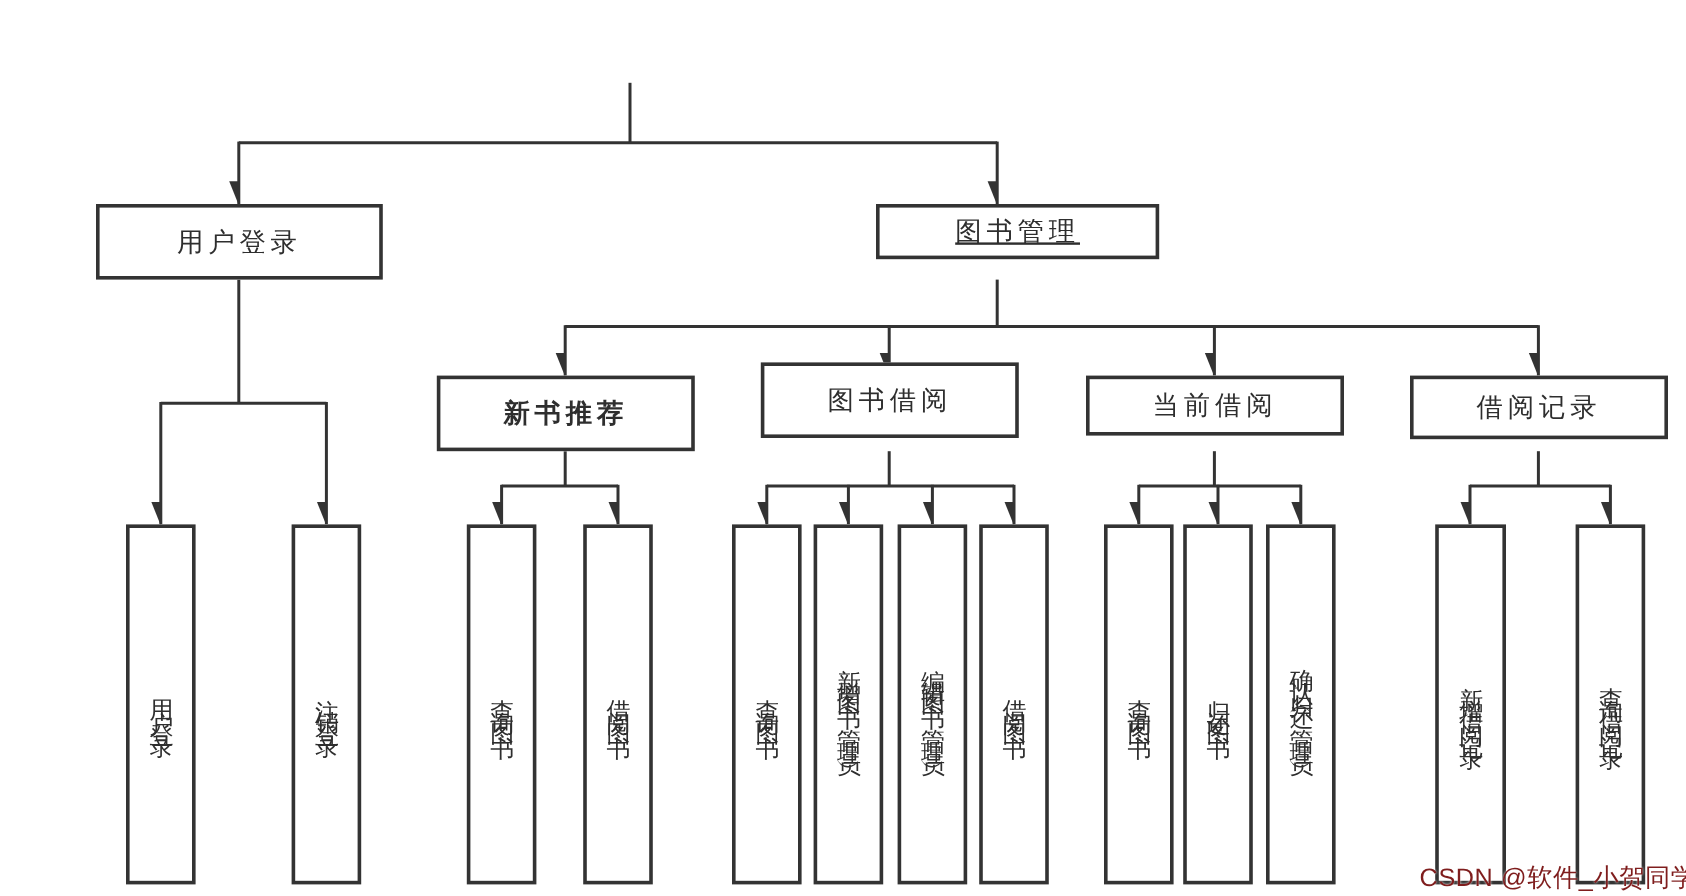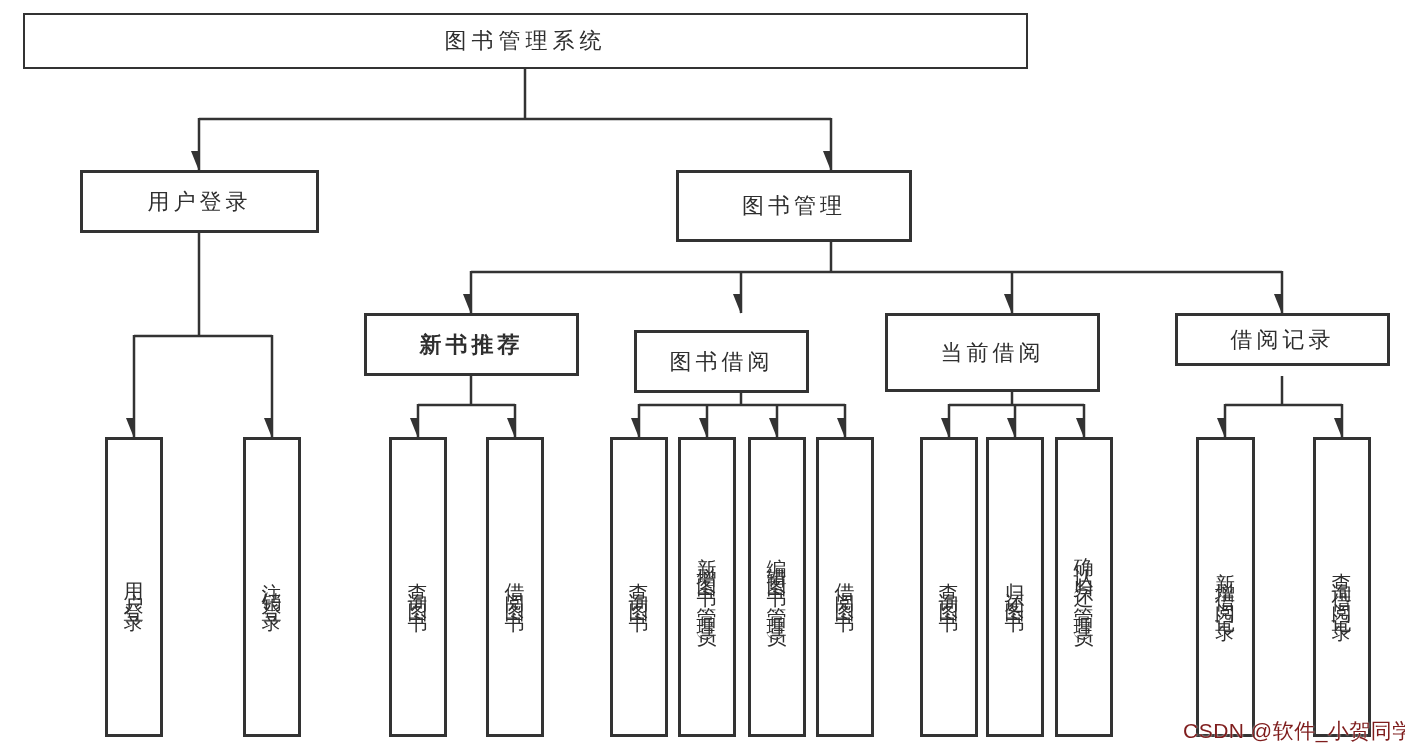--- a/index.html
+++ b/index.html
@@ -109,38 +109,35 @@
       <path d="M1015,404 L1015,437" marker-end="url(#arrow)"></path>
       <path d="M1084,404 L1084,437" marker-end="url(#arrow)"></path>
 
       <path d="M1282,376 L1282,405"></path>
       <path d="M1225,405 L1342,405"></path>
       <path d="M1225,404 L1225,437" marker-end="url(#arrow)"></path>
       <path d="M1342,404 L1342,437" marker-end="url(#arrow)"></path>
     </g>
   </svg>
 
-  <div class="node root" style="left:23px; top:13px; width:1005px; height:56px;">
-    <span>图书管理系统</span>
-  </div>
 
   <div class="node branch" style="left:80px; top:170px; width:239px; height:63px;">
     <span>用户登录</span>
   </div>
-  <div class="node branch" style="left:676px; top:170px; width:236px; height:72px;">
+  <div class="node branch" style="left:730px; top:170px; width:236px; height:46px;text-decoration:underline;">
     <span>图书管理</span>
   </div>
 
   <div class="node branch" style="left:364px; top:313px; width:215px; height:63px;font-weight:bold;">
     <span>新书推荐</span>
   </div>
-  <div class="node branch" style="left:634px; top:330px; width:175px; height:63px;">
+  <div class="node branch" style="left:634px; top:302px; width:215px; height:63px;">
     <span>图书借阅</span>
   </div>
-  <div class="node branch" style="left:885px; top:313px; width:215px; height:79px;">
+  <div class="node branch" style="left:905px; top:313px; width:215px; height:50px;">
     <span>当前借阅</span>
   </div>
   <div class="node branch" style="left:1175px; top:313px; width:215px; height:53px;">
     <span>借阅记录</span>
   </div>
 
   <div class="node leaf" style="left:105px; top:437px; width:58px; height:300px;">
     <span class="vtext">用户登录</span>
   </div>
   <div class="node leaf" style="left:243px; top:437px; width:58px; height:300px;">

